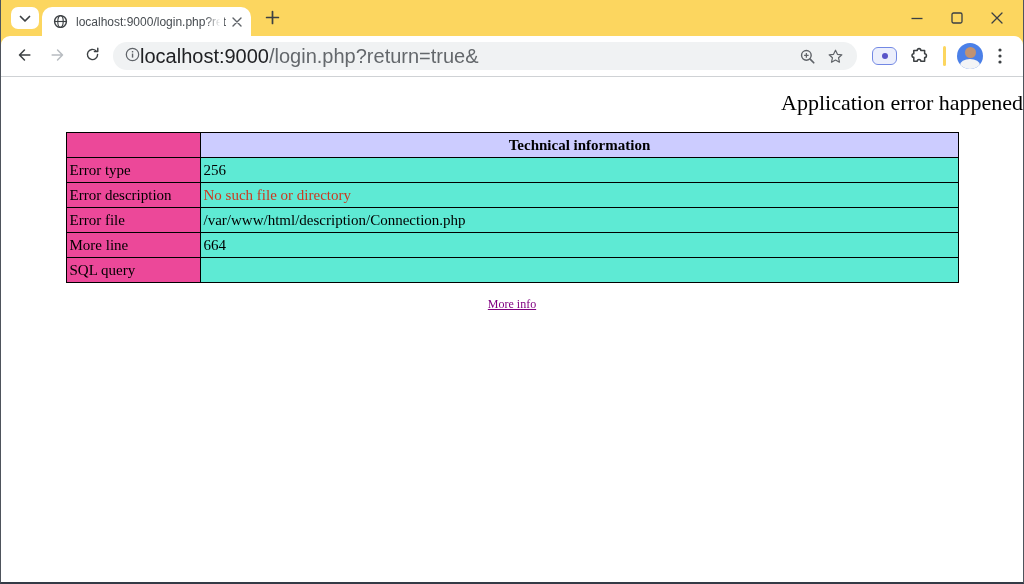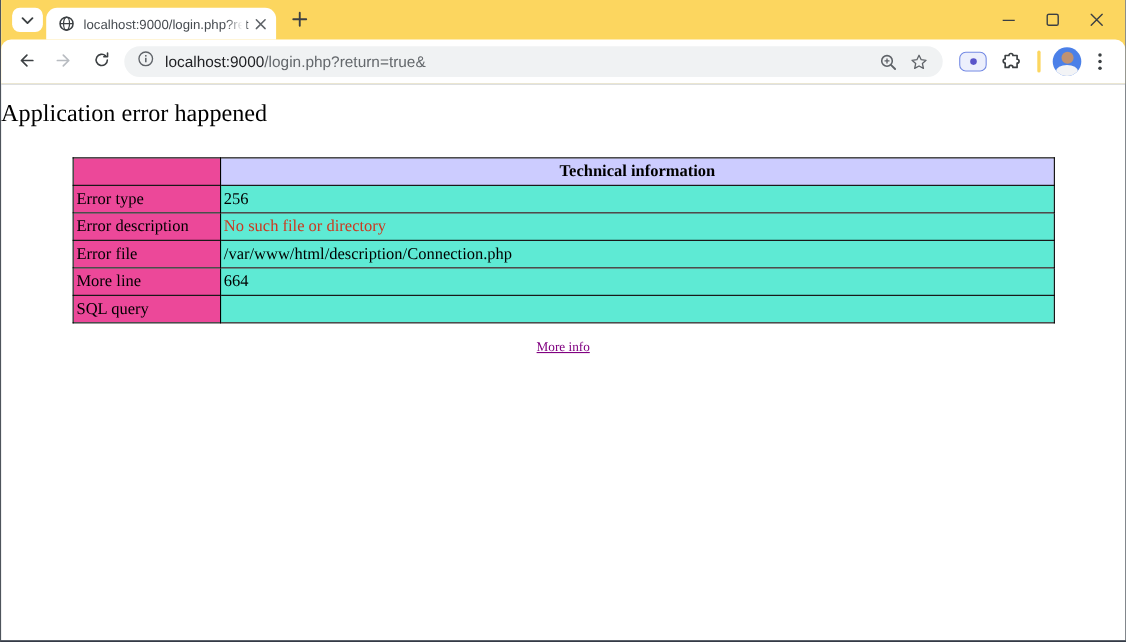--- a/index.html
+++ b/index.html
@@ -40,42 +40,42 @@
   
   .toolbar{
     height:40px;background:#fff;border-radius:9px 9px 0 0;
     display:flex;align-items:center;padding:0 10px 0 6px;
   }
   .nav-btn{width:30px;height:30px;border:none;background:transparent;display:flex;align-items:center;justify-content:center;padding:0;margin:0 2px;cursor:pointer;}
   .omnibox{
     flex:1;height:28px;background:#f0f2f3;border-radius:14px;min-width:0;
     display:flex;align-items:center;padding:0 8px 0 12px;margin:0 10px 0 4px;cursor:text;
   }
-  .url{flex:1;margin-left:10px;font-size:14px;white-space:nowrap;overflow:hidden;min-width:0;}
+  .url{flex:1;font-size:20px;white-space:nowrap;overflow:hidden;min-width:0;}
   .url .host{color:#202124;}
   .url .path{color:#64686c;}
   .omni-btn{width:28px;height:26px;border:none;background:transparent;display:flex;align-items:center;justify-content:center;padding:0;cursor:pointer;}
   .toolbar-right{display:flex;align-items:center;}
   .media-chip{
     width:23px;height:16px;border:1.6px solid #7288e4;border-radius:5px;background:#eceffc;
     display:flex;align-items:center;justify-content:center;margin:0 6px;cursor:pointer;box-sizing:border-box;
   }
   .media-dot{width:6px;height:6px;border-radius:50%;background:#5a55c9;}
   .theme-divider{width:3px;height:20px;border-radius:2px;background:#fcd65f;margin:0 7px;}
   .avatar{
     width:26px;height:26px;border-radius:50%;background:#4b80e8;position:relative;overflow:hidden;
     border:none;padding:0;margin:0 4px;cursor:pointer;
   }
   .avatar .head{position:absolute;left:7.5px;top:4px;width:11px;height:11px;border-radius:50%;background:#c09272;}
   .avatar .body{position:absolute;left:3px;top:16px;width:20px;height:12px;border-radius:50% 50% 0 0;background:#f3f4f6;}
   .kebab{width:26px;height:28px;border:none;background:transparent;display:flex;align-items:center;justify-content:center;padding:0;cursor:pointer;}
   .toolbar-divider{height:1px;background:#cfd2d5;}
   
   .page{font-family:"Liberation Serif","DejaVu Serif",serif;color:#000;}
-  .page-heading{text-align:left;font-size:22px;font-weight:400;padding:13px 0 27px;}
+  .page-heading{text-align:right;font-size:22px;font-weight:400;padding:13px 0 16px;}
   table.err-table{border-collapse:collapse;margin:0 auto;width:893px;table-layout:fixed;}
   .err-table td{
     border:1px solid #000;font-size:15px;height:24px;line-height:22px;
     padding:0 2px 0 3px;overflow:hidden;vertical-align:middle;margin-left:11px;
   }
   .err-table .lbl{background:#ec4899;font-weight:normal;}
   .err-table .hdr{background:#ccccff;font-weight:bold;text-align:center;}
   .err-table .val{background:#5eead4;}
   .err-table .val.errtxt{color:#cc3920;}
   .col-label{width:134px;}

